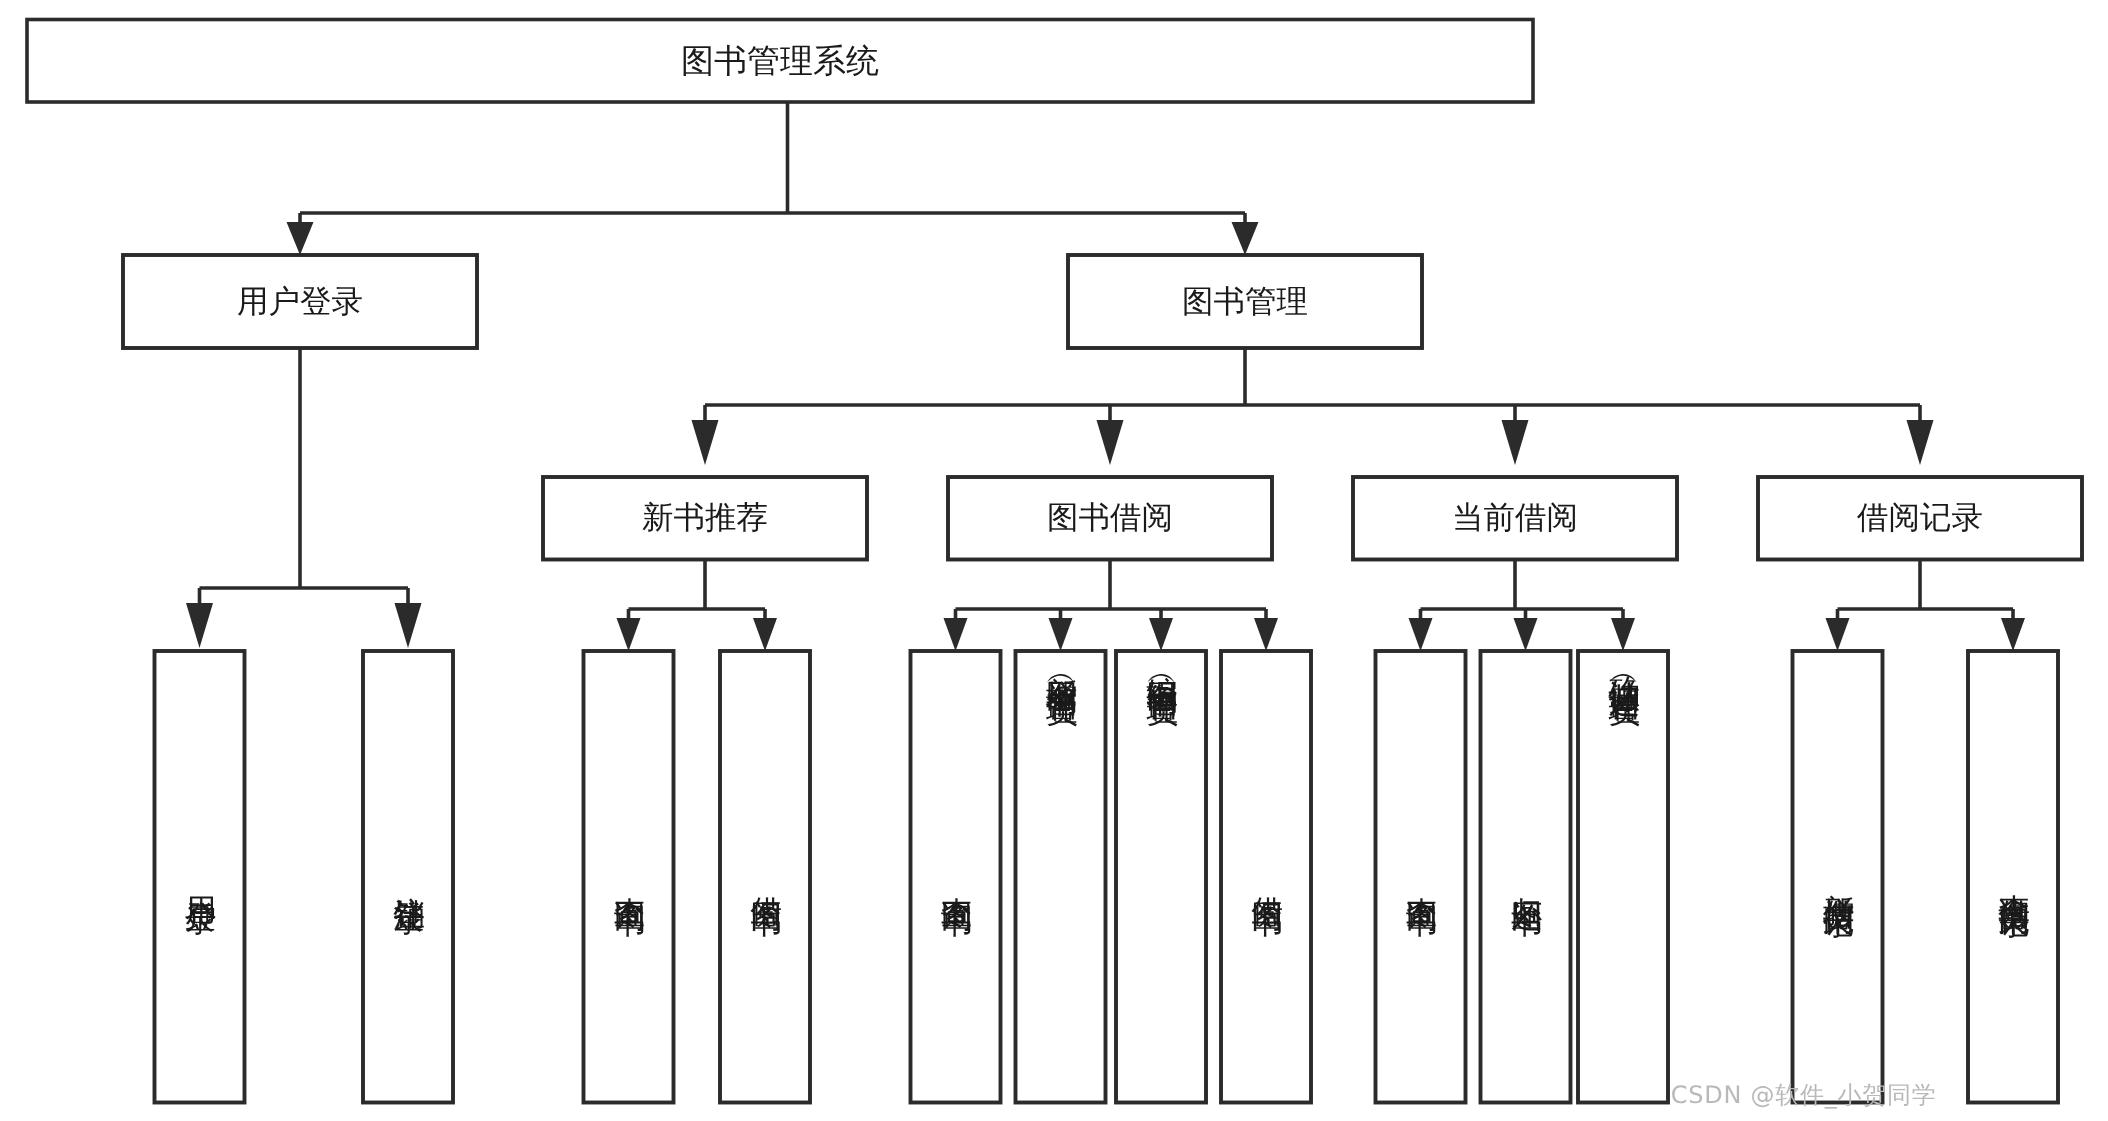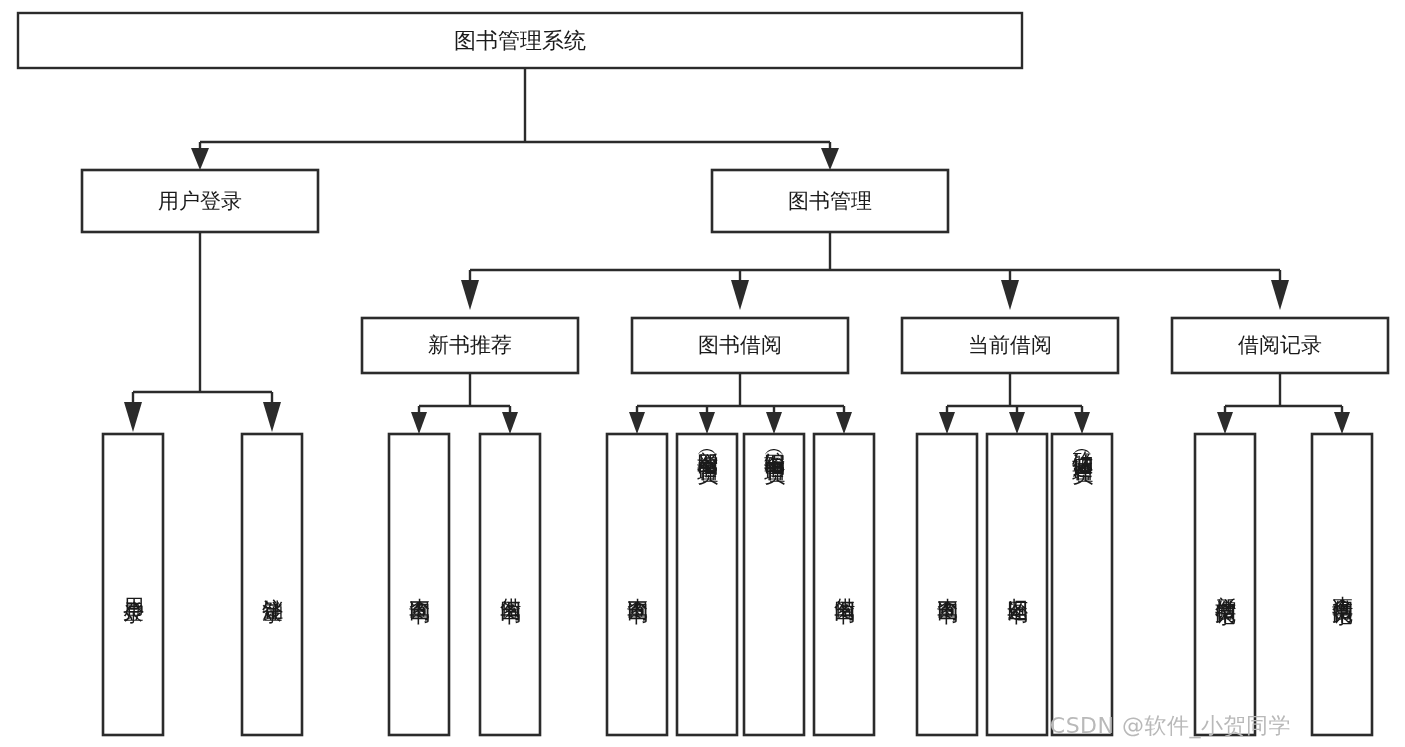--- a/index.html
+++ b/index.html
@@ -71,21 +71,21 @@
     line-height: 1.12;
     letter-spacing: 2px;
     color: #1a1a1a;
     white-space: nowrap;
   }
   #watermark {
     position: absolute;
     right: 10px;
     bottom: 6px;
     font-family: "DejaVu Sans", "Liberation Sans", sans-serif;
-    font-size: 22px;
+    font-size: 16px;
     color: #b9b9b9;
     letter-spacing: 0.5px;
     user-select: none;
   }
 </style>
 </head>
 <body>
 
 <div id="diagram-root">
 

